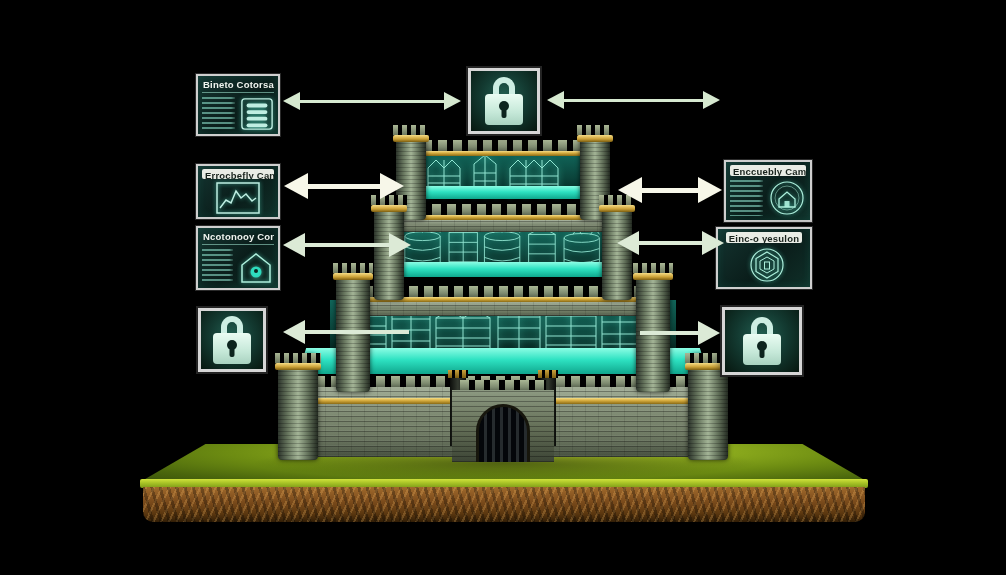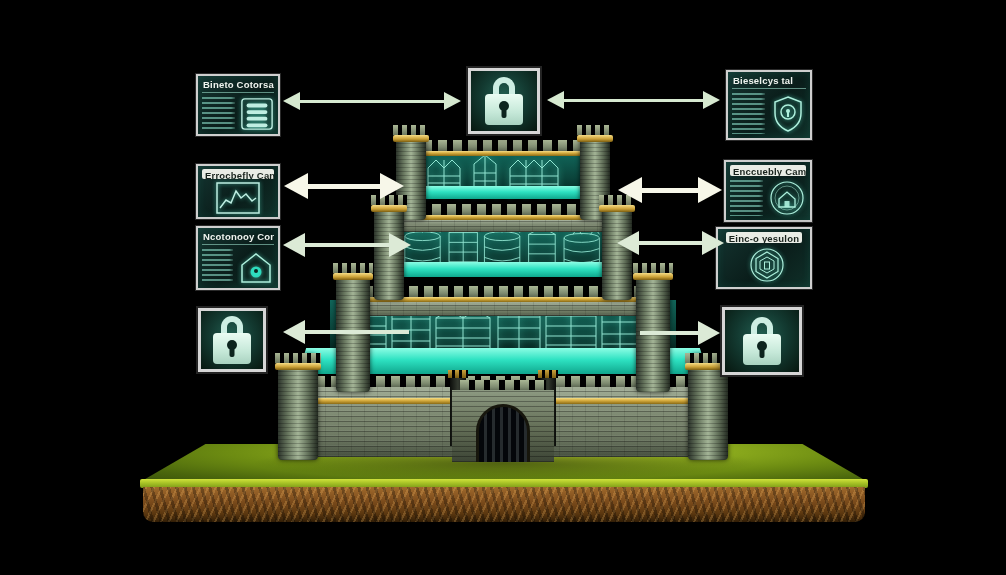--- a/index.html
+++ b/index.html
@@ -287,32 +287,20 @@
     <div class="body">
       <div class="tlines"></div>
       <svg class="mini" width="36" height="36" viewBox="0 0 36 36">
         <path d="M4 16 L18 5 L32 16 V33 H4 Z" fill="none" stroke="#aef0dd" stroke-width="1.5"></path>
         <circle cx="18" cy="23" r="5.5" fill="#2fe5c6" opacity="0.9"></circle>
         <circle cx="18" cy="22" r="2" fill="#0d241e"></circle>
       </svg>
     </div>
   </div>
 
-  <div class="callout" style="left:726px;top:70px;width:86px;height:70px;">
-    <div class="title">Bieselcys tal</div>
-    <div class="body">
-      <div class="tlines"></div>
-      <svg class="mini" width="36" height="40" viewBox="0 0 36 40">
-        <path d="M18 3 L31 8 V19 C31 28 25 34 18 37 C11 34 5 28 5 19 V8 Z" fill="none" stroke="#aef0dd" stroke-width="1.5"></path>
-        <circle cx="18" cy="18" r="7" fill="none" stroke="#aef0dd" stroke-width="1.5"></circle>
-        <circle cx="18" cy="17" r="2" fill="#aef0dd"></circle>
-          <rect x="17" y="18" width="2" height="5" fill="#aef0dd"></rect>
-      </svg>
-    </div>
-  </div>
 
   <div class="callout light-title" style="left:724px;top:160px;width:88px;height:62px;">
     <div class="title">Enccuebly Camldy</div>
     <div class="body">
       <div class="tlines"></div>
       <svg class="mini" width="38" height="38" viewBox="0 0 38 38">
         <circle cx="19" cy="19" r="16" fill="none" stroke="#aef0dd" stroke-width="1.2"></circle>
         <circle cx="19" cy="19" r="12" fill="none" stroke="#aef0dd" stroke-width="0.8" opacity="0.6"></circle>
         <path d="M11 20 L19 13 L27 20 V28 H11 Z" fill="none" stroke="#aef0dd" stroke-width="1.3"></path>
         <rect x="16.5" y="22" width="5" height="6" fill="#aef0dd" opacity="0.9"></rect>

